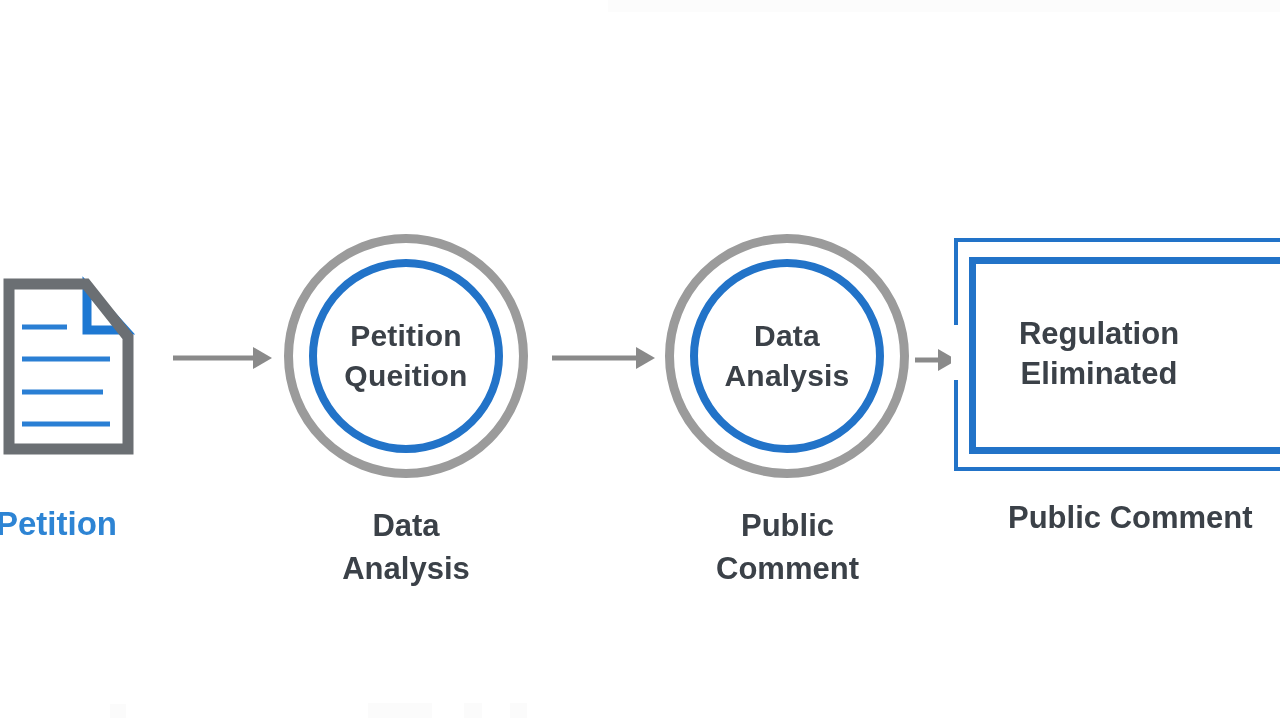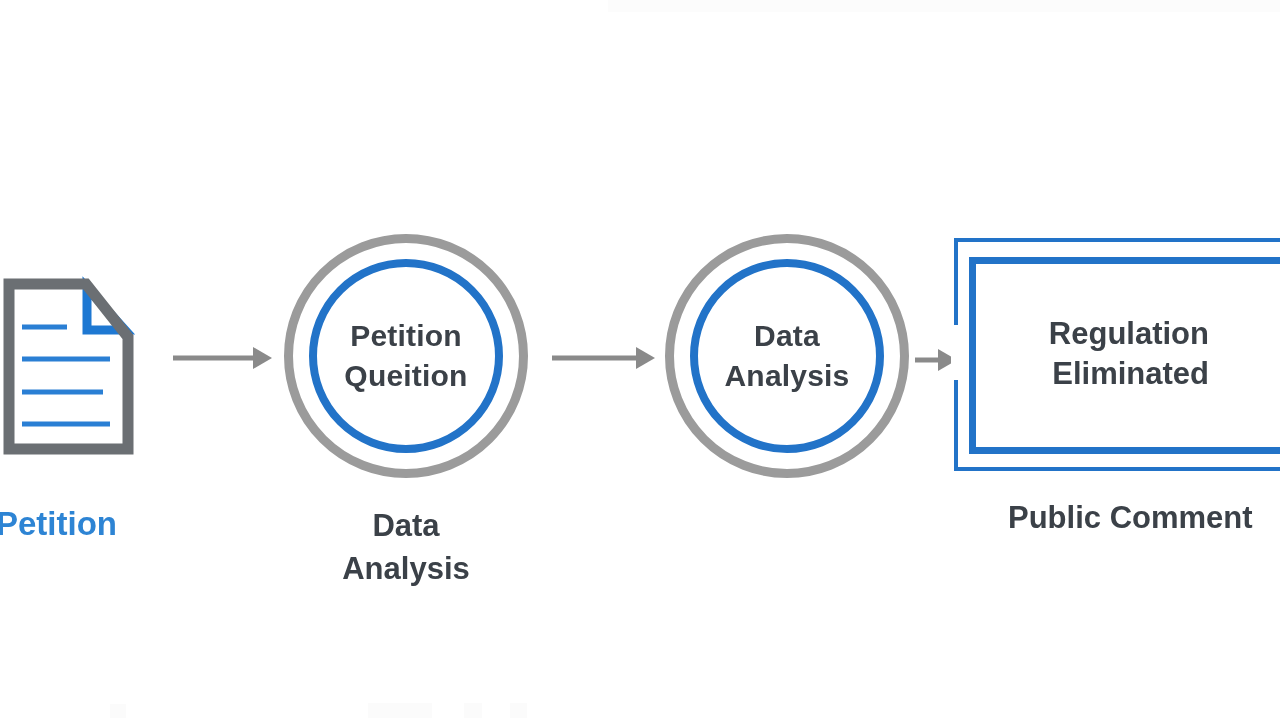--- a/index.html
+++ b/index.html
@@ -38,21 +38,21 @@
   .box-outer{
     box-sizing:border-box;left:954px;top:238px;width:346px;height:233px;
     border:4px solid #2273c8;background:#ffffff;
   }
   .box-gap{left:951px;top:325px;width:10px;height:55px;background:#ffffff;}
   .box-inner{
     box-sizing:border-box;left:969px;top:257px;width:331px;height:197px;
     border:7px solid #2273c8;background:#ffffff;
   }
   .box-text{
-    left:989px;top:314px;width:220px;white-space:pre-line;text-align:right;
+    left:989px;top:314px;width:220px;white-space:pre-line;text-align:center;
     font-size:31px;line-height:40px;font-weight:600;color:#3b4148;
   }
   .box-label{
     left:1008px;top:500px;width:290px;font-size:31px;font-weight:600;color:#3b4148;white-space:nowrap;
   }
   svg{display:block;}
 </style>
 </head>
 <body>
 
@@ -115,20 +115,22 @@
   </div>
   <div class="abs node-label" style="left:284px;top:504px;width:244px;">Data
 Analysis</div>
 
   <div class="abs circle-outer" style="left:665px;top:234px;">
     <div class="circle-inner">
       <div class="circle-text">Data
 Analysis</div>
     </div>
   </div>
+  <div class="abs node-label" style="left:665px;top:504px;width:245px;">Public
+Comment</div>
 
   <div class="abs box-outer"></div>
   <div class="abs box-gap"></div>
   <div class="abs box-inner"></div>
   <div class="abs box-text">Regulation
 Eliminated</div>
   <div class="abs box-label">Public Comment</div>
 
 </div>
 

